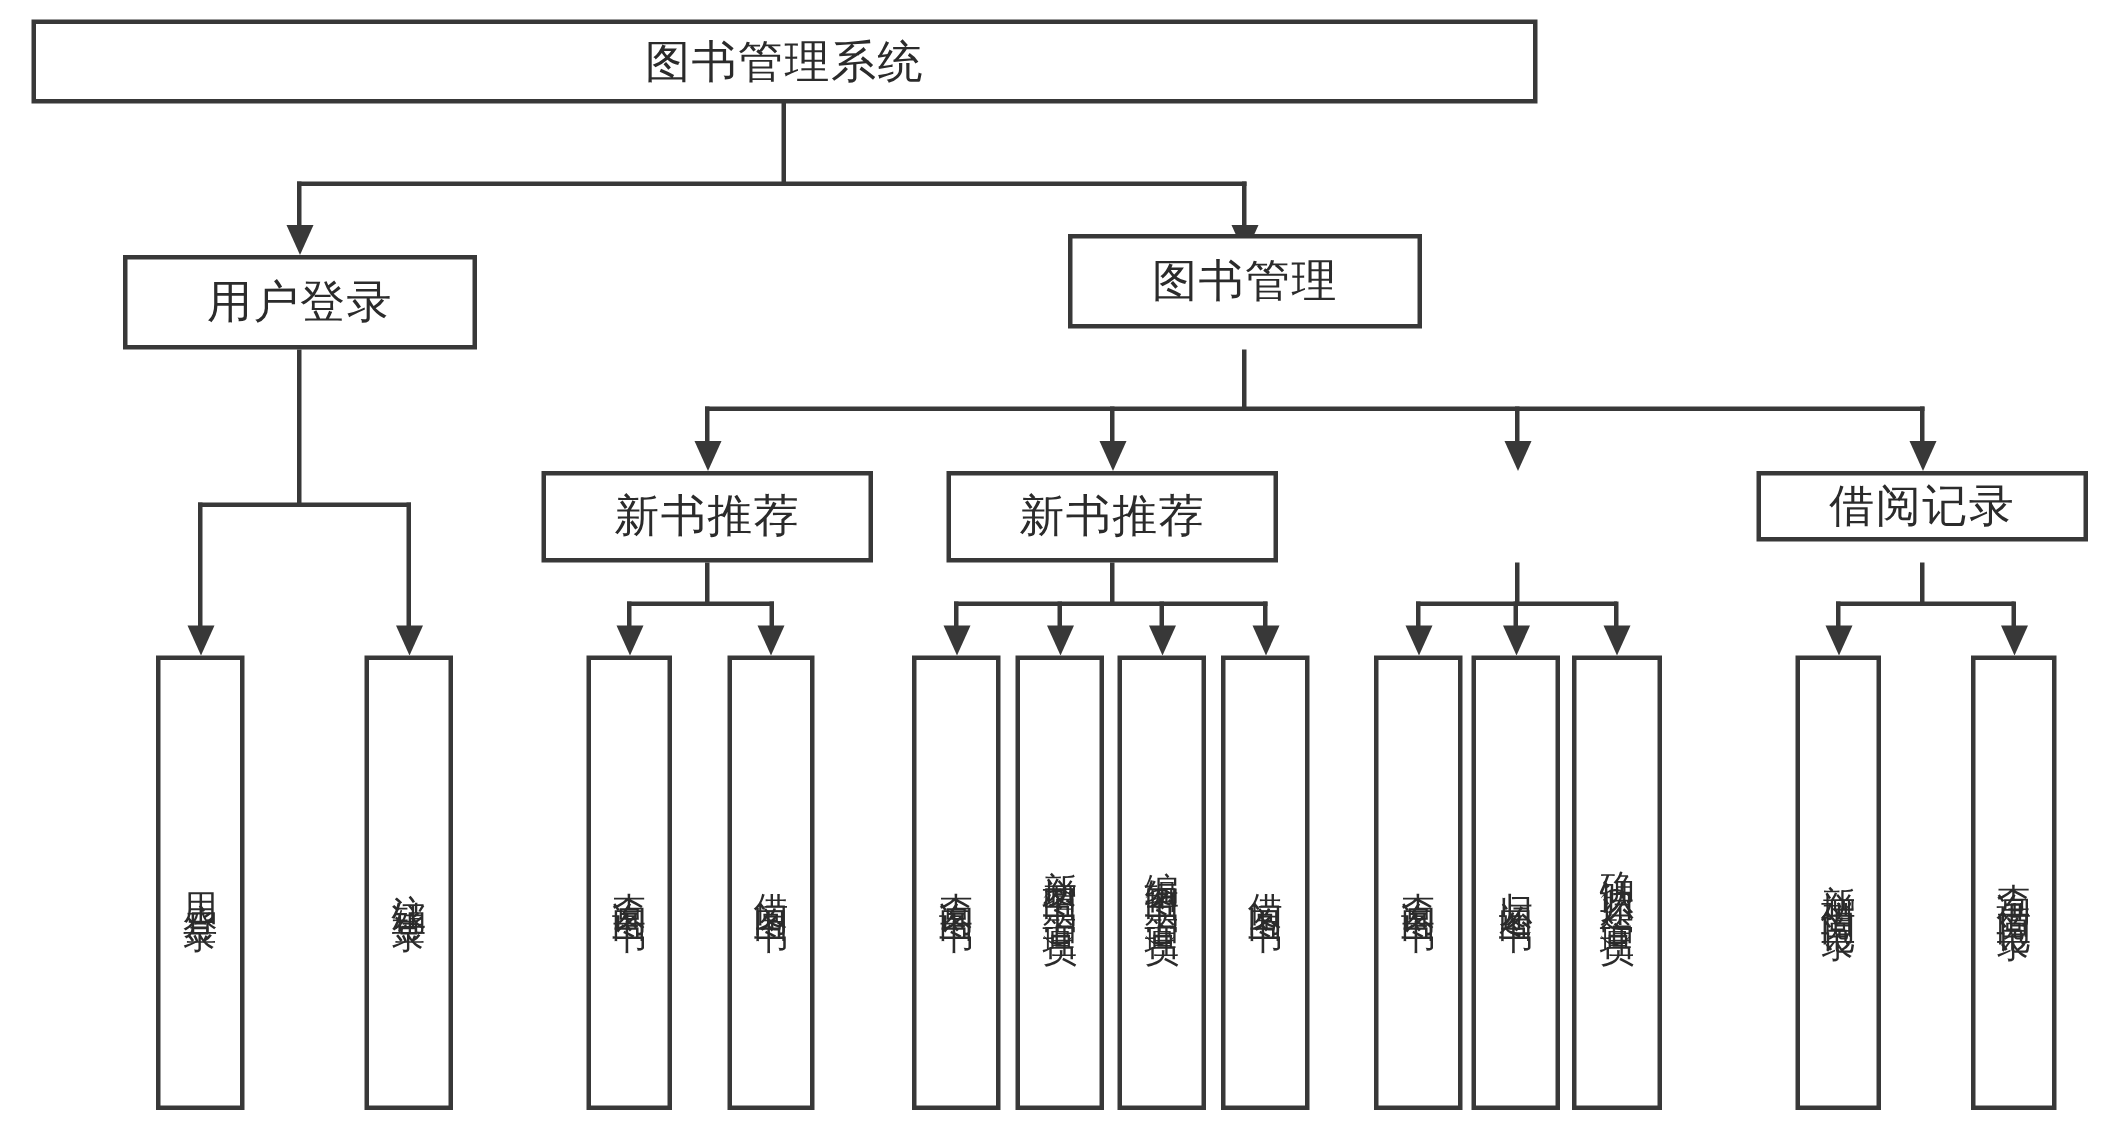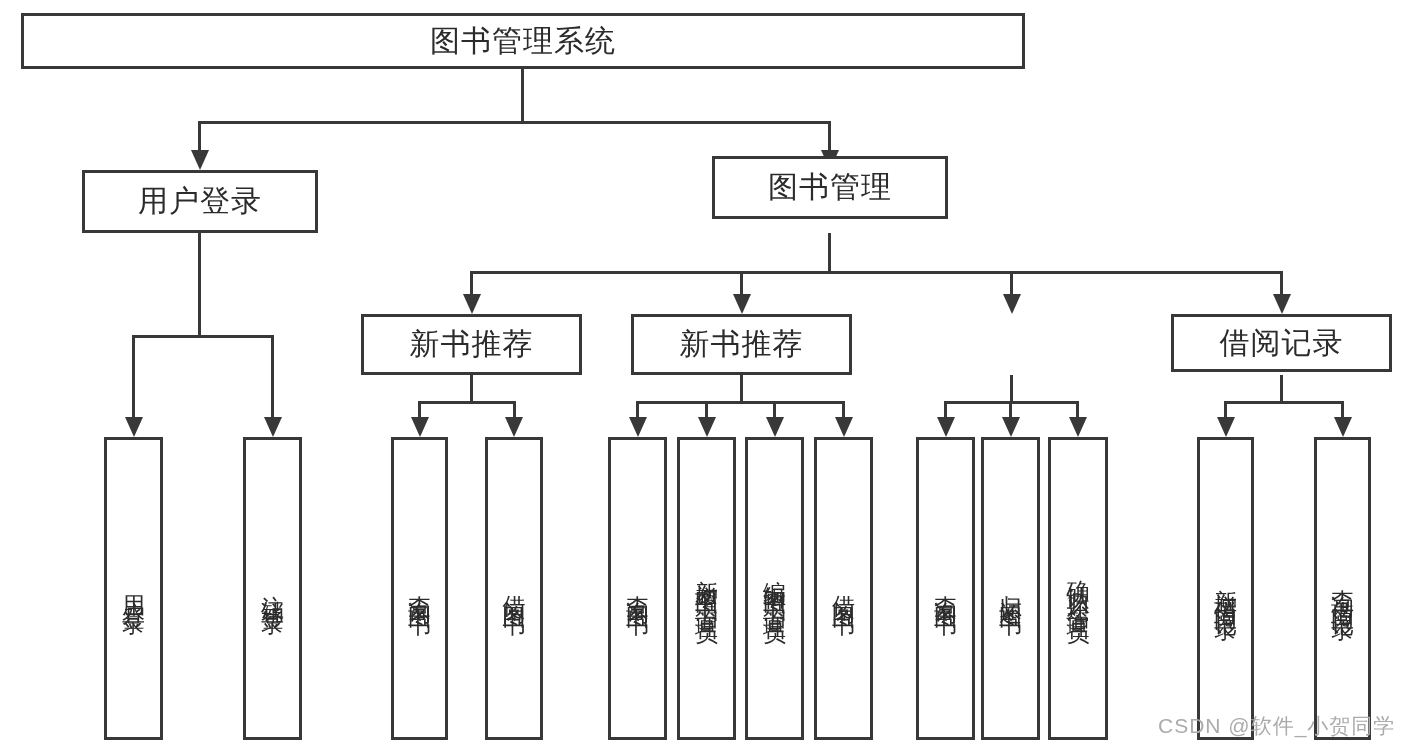--- a/index.html
+++ b/index.html
@@ -67,21 +67,21 @@
   <div class="vline" style="left:740px;top:271px;height:25px;"></div>
   <div class="vline" style="left:1010px;top:271px;height:25px;"></div>
   <div class="vline" style="left:1280px;top:271px;height:25px;"></div>
   <div class="arrow" style="left:463px;top:294px;"></div>
   <div class="arrow" style="left:733px;top:294px;"></div>
   <div class="arrow" style="left:1003px;top:294px;"></div>
   <div class="arrow" style="left:1273px;top:294px;"></div>
 
   <div class="node" style="left:361px;top:314px;width:221px;height:61px;">新书推荐</div>
   <div class="node" style="left:631px;top:314px;width:221px;height:61px;">新书推荐</div>
-  <div class="node" style="left:1171px;top:314px;width:221px;height:58px;">借阅记录</div>
+  <div class="node" style="left:1171px;top:314px;width:221px;height:47px;">借阅记录</div>
 
   <div class="vline" style="left:470px;top:375px;height:28px;"></div>
   <div class="hline" style="left:418px;top:401px;width:98px;"></div>
   <div class="vline" style="left:418px;top:401px;height:18px;"></div>
   <div class="vline" style="left:513px;top:401px;height:18px;"></div>
   <div class="arrow" style="left:411px;top:417px;"></div>
   <div class="arrow" style="left:505px;top:417px;"></div>
 
   <div class="vline" style="left:740px;top:375px;height:28px;"></div>
   <div class="hline" style="left:636px;top:401px;width:209px;"></div>
@@ -147,15 +147,14 @@
     <span>确认归还（管理员）</span>
   </div>
 
   <div class="vnode" style="left:1197px;width:57px;">
     <span>新增借阅记录</span>
   </div>
   <div class="vnode" style="left:1314px;width:57px;">
     <span>查询借阅记录</span>
   </div>
 
-  <div class="watermark">CSDN @软件_小贺同学</div>
 
 </div>
 
 </body></html>

